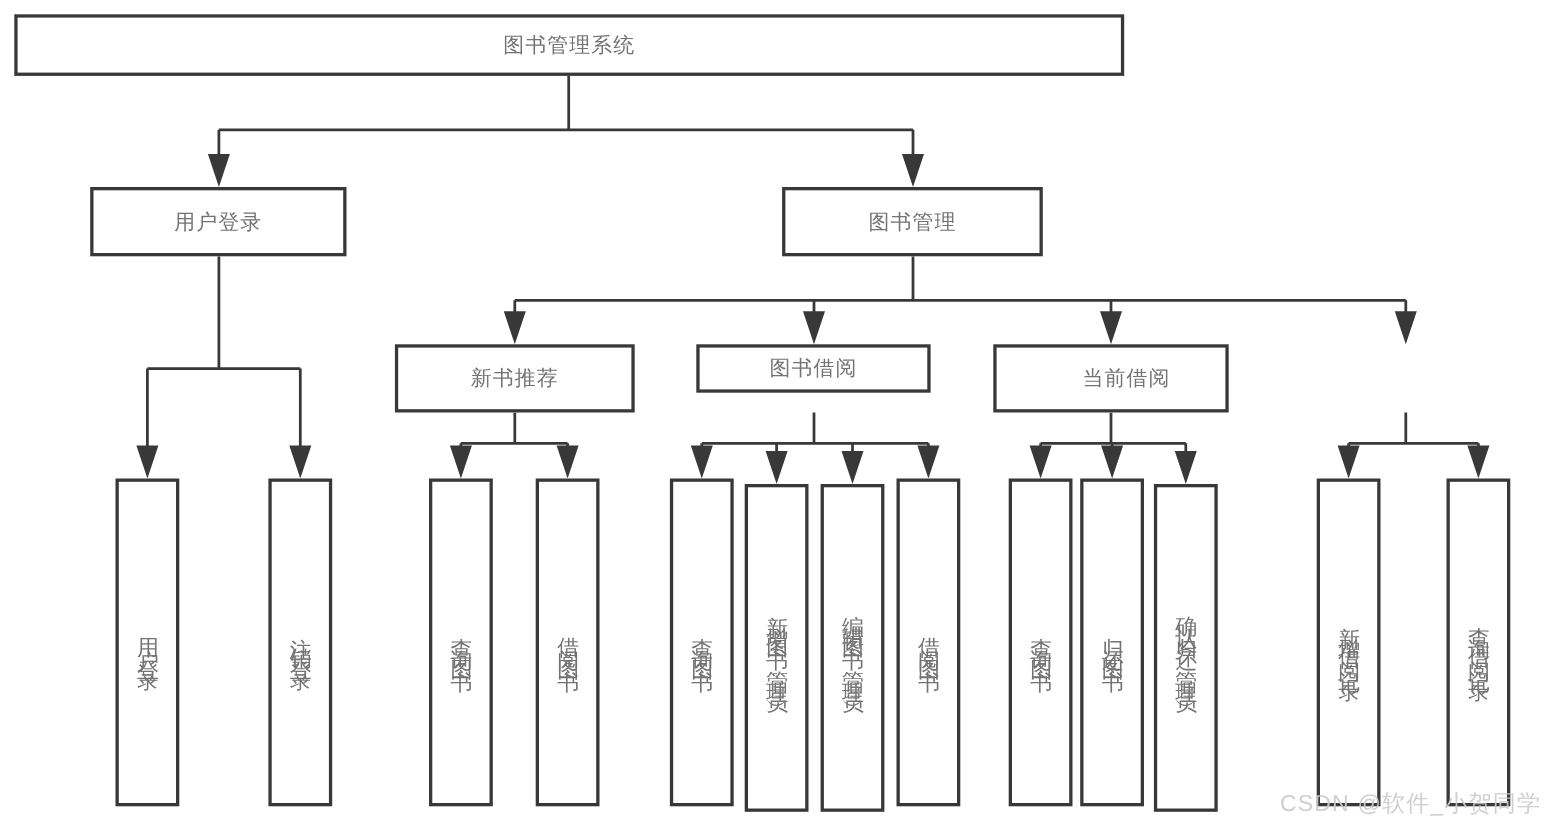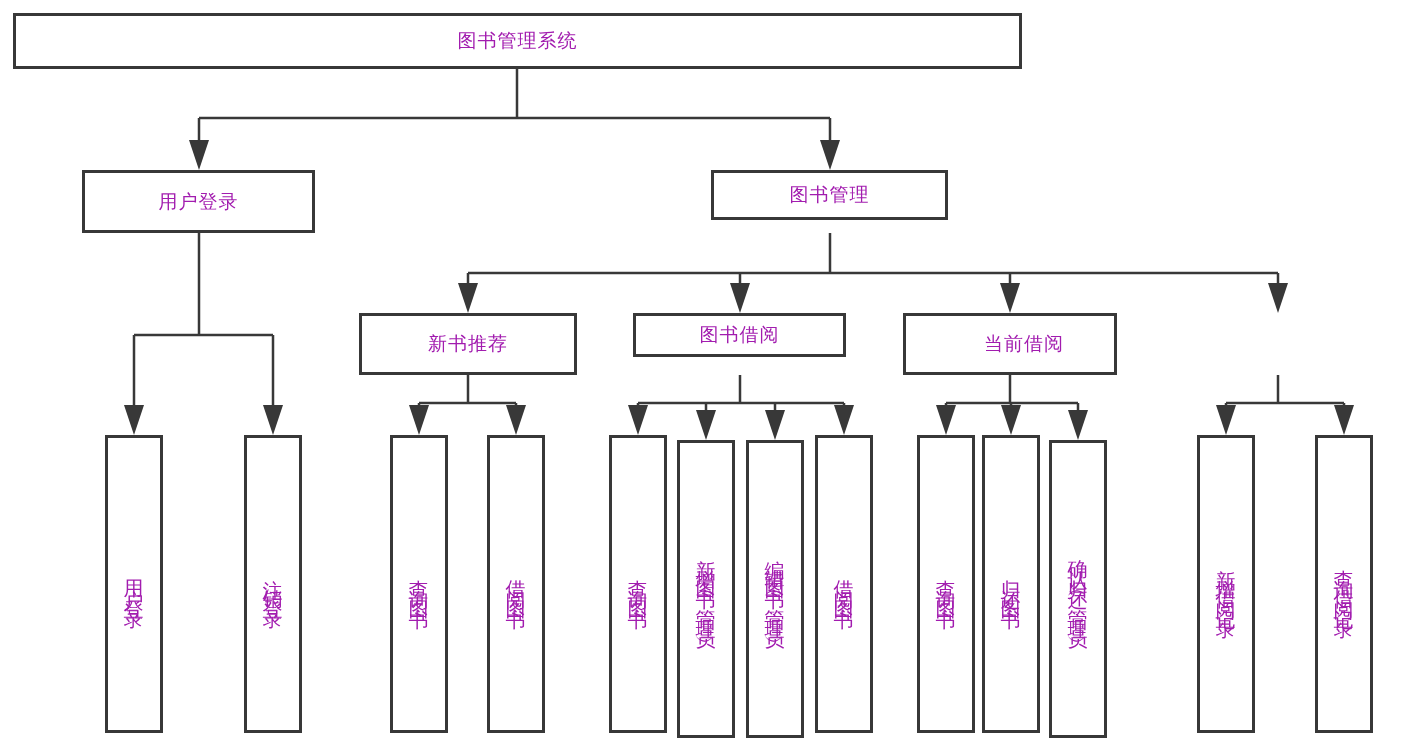--- a/index.html
+++ b/index.html
@@ -24,21 +24,21 @@
     pointer-events: none;
   }
   .node {
     position: absolute;
     box-sizing: border-box;
     background: #ffffff;
     border: 3px solid #383838;
     display: flex;
     align-items: center;
     justify-content: center;
-    color: #a21caf;
+    color: #737373;
   }
   .hbox {
     font-size: 19px;
     letter-spacing: 1px;
     white-space: nowrap;
   }
   .vbox {
     width: 58px;
     height: 298px;
     font-size: 20px;
@@ -47,21 +47,21 @@
     writing-mode: vertical-rl;
     text-orientation: mixed;
     letter-spacing: 10px;
     white-space: nowrap;
     line-height: 1;
   }
   
   .n-root  { left: 13px;  top: 13px;  width: 1009px; height: 56px; }
   
   .n-userlogin { left: 82px;  top: 170px; width: 233px; height: 63px; }
-  .n-bookmgmt  { left: 711px; top: 170px; width: 237px; height: 50px; }
+  .n-bookmgmt  { left: 711px; top: 170px; width: 237px; height: 63px; }
   
   .n-newrec  { left: 359px;  top: 313px; width: 218px; height: 62px; }
   .n-borrow  { left: 633px;  top: 313px; width: 213px; height: 44px; }
   .n-current { left: 903px;  top: 313px; width: 214px; height: 62px; padding-left: 28px; }
   .n-records { left: 1171px; top: 313px; width: 214px; height: 62px; }
   
   .l-login      { left: 105px;  top: 435px; }
   .l-logout     { left: 244px;  top: 435px; }
   .l-recquery   { left: 390px;  top: 435px; }
   .l-recborrow  { left: 487px;  top: 435px; }
@@ -181,14 +181,15 @@
     <span class="vtext">确认归还（管理员）</span>
   </div>
 
   <div class="node vbox l-bradd">
     <span class="vtext">新增借阅记录</span>
   </div>
   <div class="node vbox l-brquery">
     <span class="vtext">查询借阅记录</span>
   </div>
 
+  <div id="watermark">CSDN @软件_小贺同学</div>
 
 </div>
 
 </body></html>

